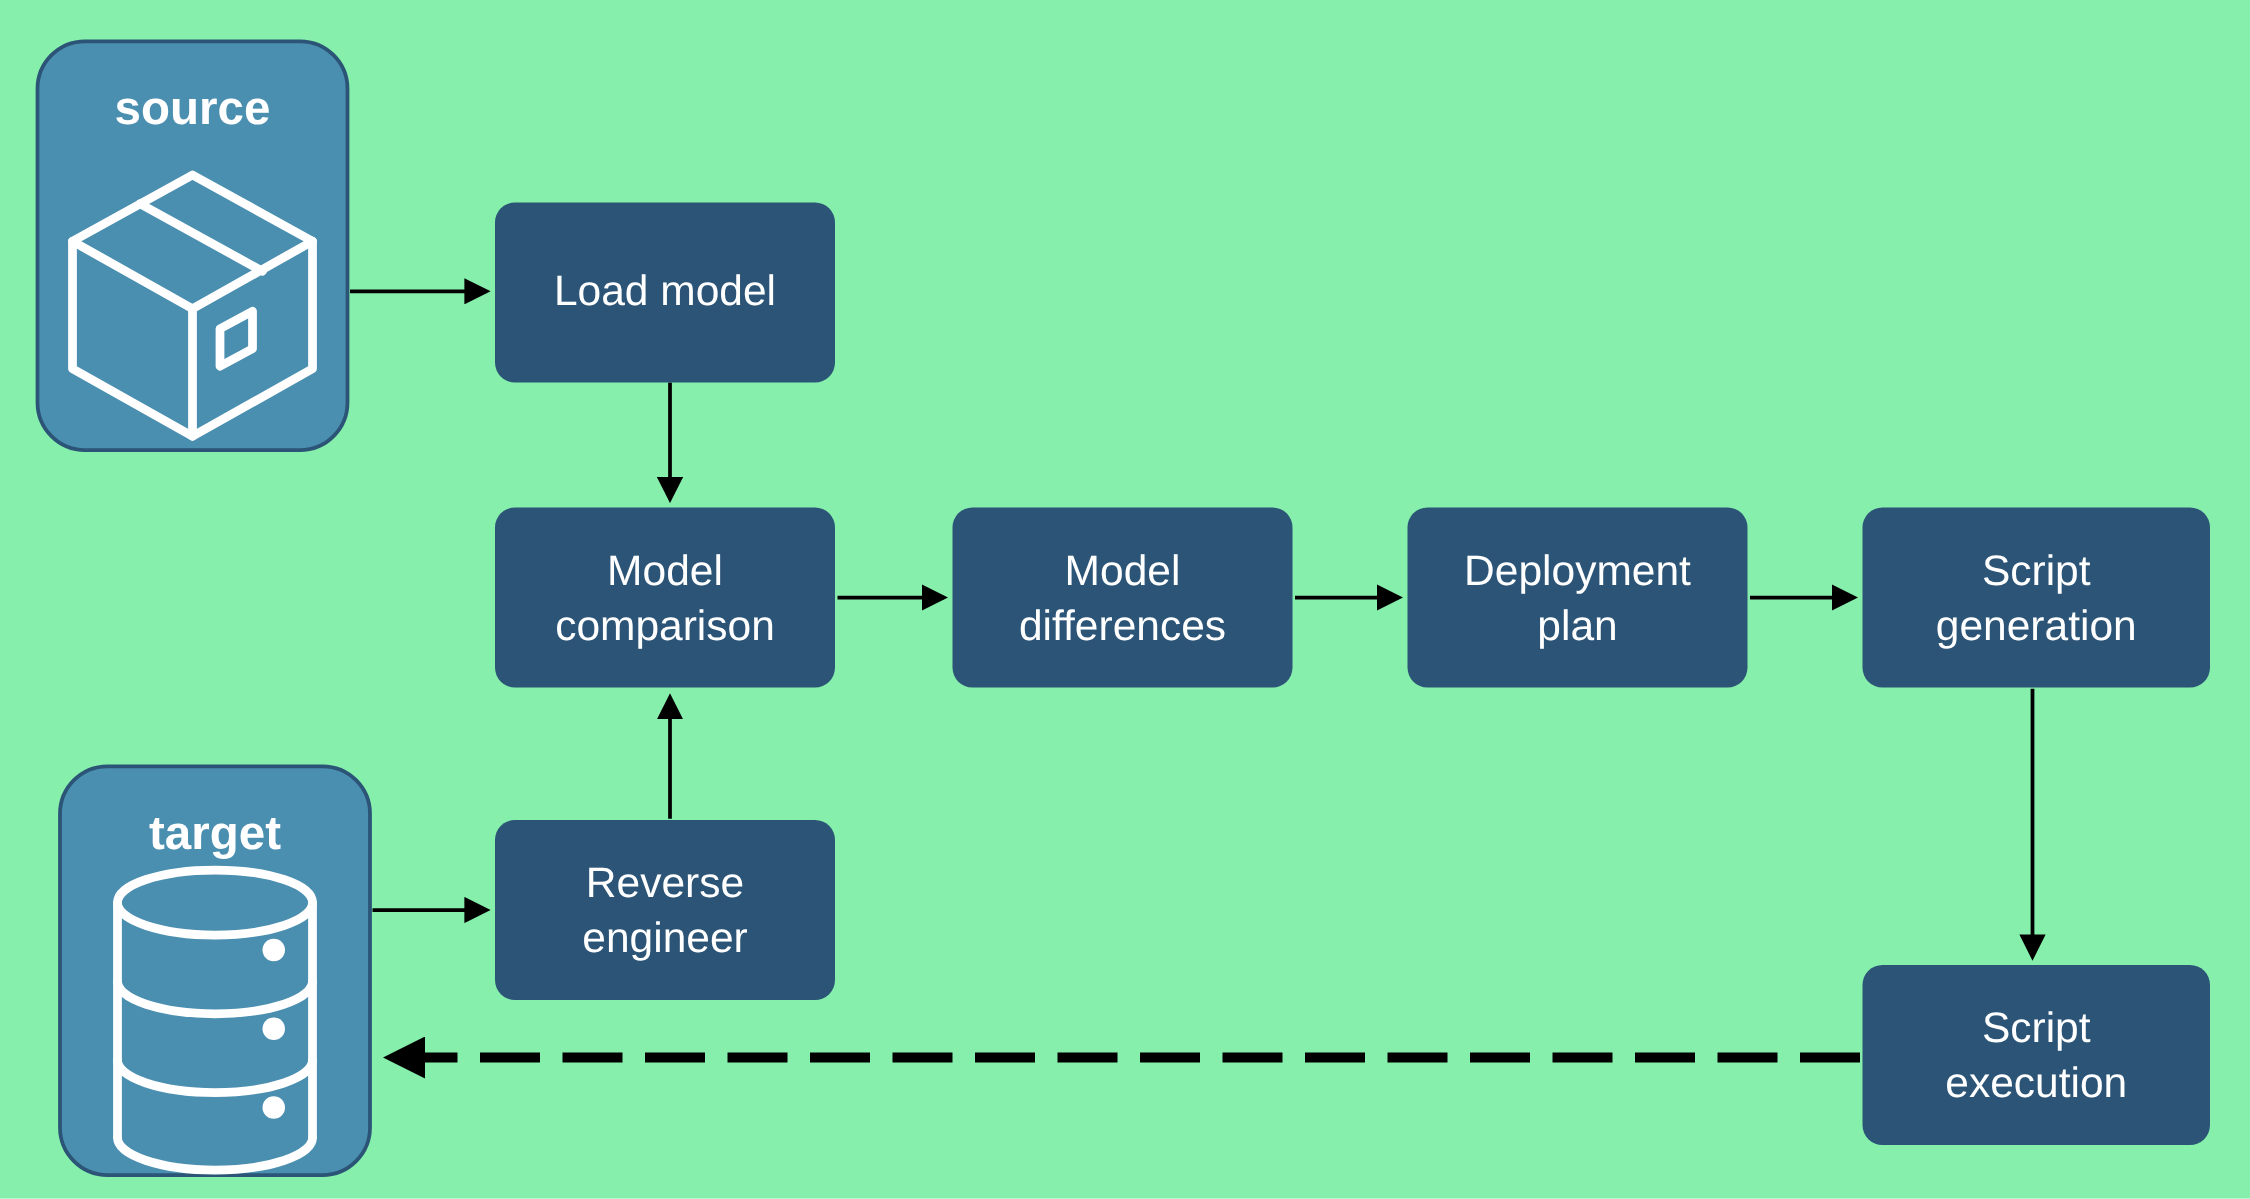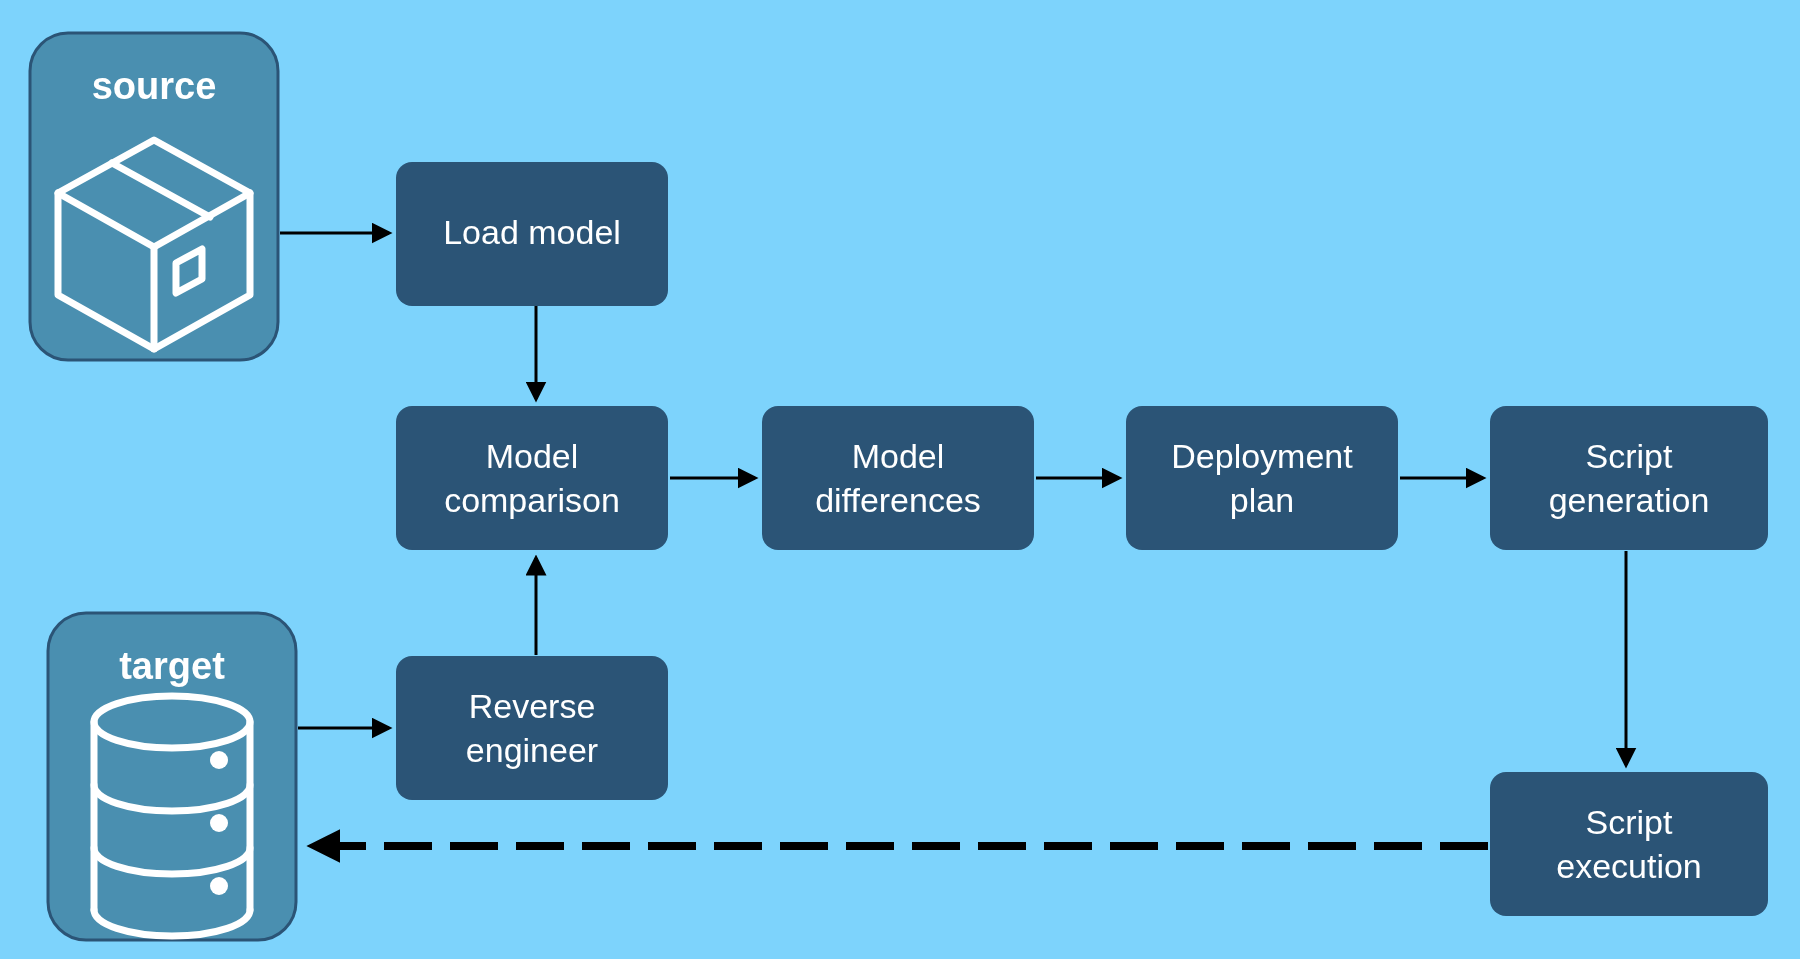--- a/index.html
+++ b/index.html
@@ -10,21 +10,21 @@
   body {
     width: 1800px;
     height: 959px;
     overflow: hidden;
     font-family: "Liberation Sans", sans-serif;
   }
   #diagram-root {
     position: relative;
     width: 1800px;
     height: 959px;
-    background: #7dd3fc;
+    background: #86efac;
     text-decoration: underline;
   }
   svg#diagram-svg {
     display: block;
     width: 1800px;
     height: 959px;
   }
   .node-label {
     font-family: "Liberation Sans", sans-serif;
     fill: #ffffff;

